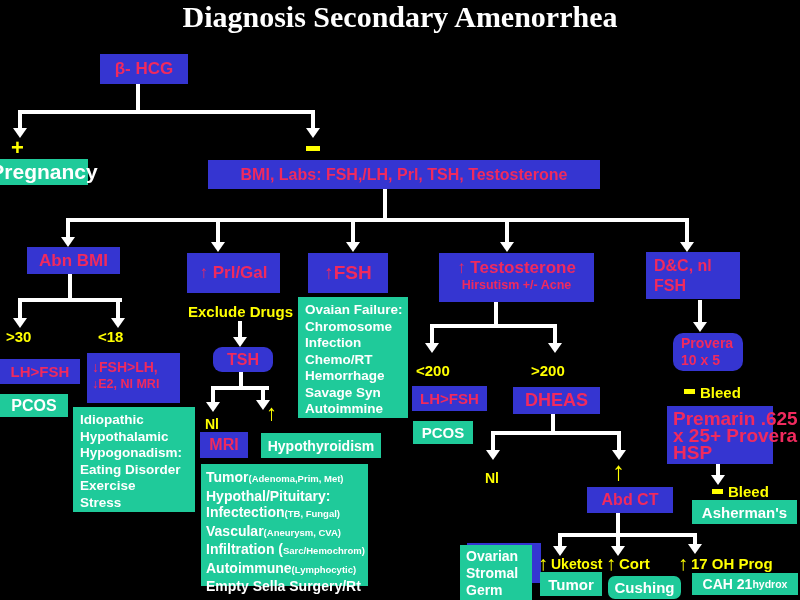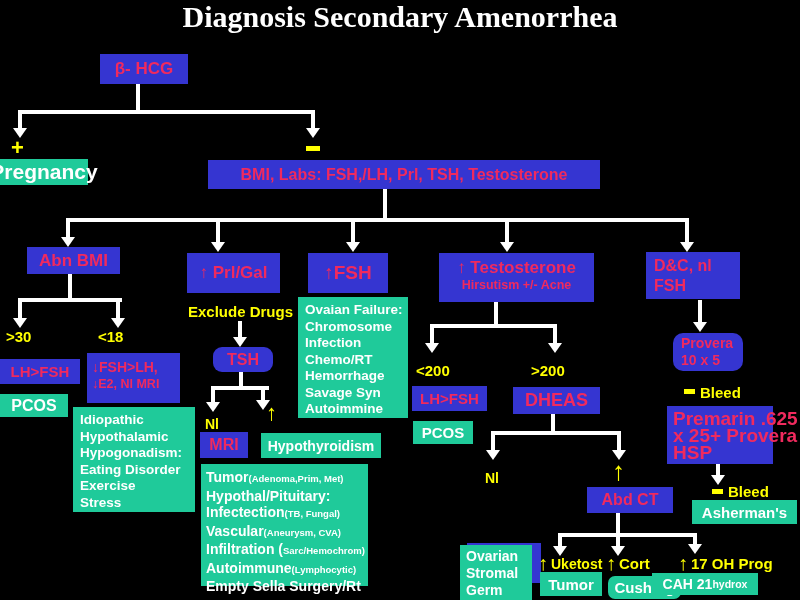--- a/index.html
+++ b/index.html
@@ -197,21 +197,21 @@
   <div class="yup" style="left:538px;top:553px;font-size:20px;">↑</div>
   <div class="yl" style="left:551px;top:556px;font-size:14px;">Uketost</div>
   <div class="gb ctr" style="left:540px;top:572px;width:62px;height:24px;font-size:15px;">Tumor</div>
 
   <div class="yup" style="left:606px;top:553px;font-size:20px;">↑</div>
   <div class="yl" style="left:619px;top:555px;font-size:15px;">Cort</div>
   <div class="gb ctr" style="left:608px;top:576px;width:73px;height:23px;font-size:15px;border-radius:7px;">Cushing</div>
 
   <div class="yup" style="left:678px;top:553px;font-size:20px;">↑</div>
   <div class="yl" style="left:691px;top:555px;font-size:15px;">17 OH Prog</div>
-  <div class="gb ctr" style="left:652px;top:573px;width:106px;height:22px;font-size:14px;">
+  <div class="gb ctr" style="left:692px;top:573px;width:106px;height:22px;font-size:14px;">
     <span>CAH 21 </span>
       <span class="sub2">hydrox</span>
   </div>
 
   <div class="bb" style="left:646px;top:252px;width:94px;height:47px;">
     <div style="padding:4px 0 0 8px;font-size:16px;line-height:20px;">
       <div>D&amp;C, nl</div>
       <div>FSH</div>
     </div>
   </div>

